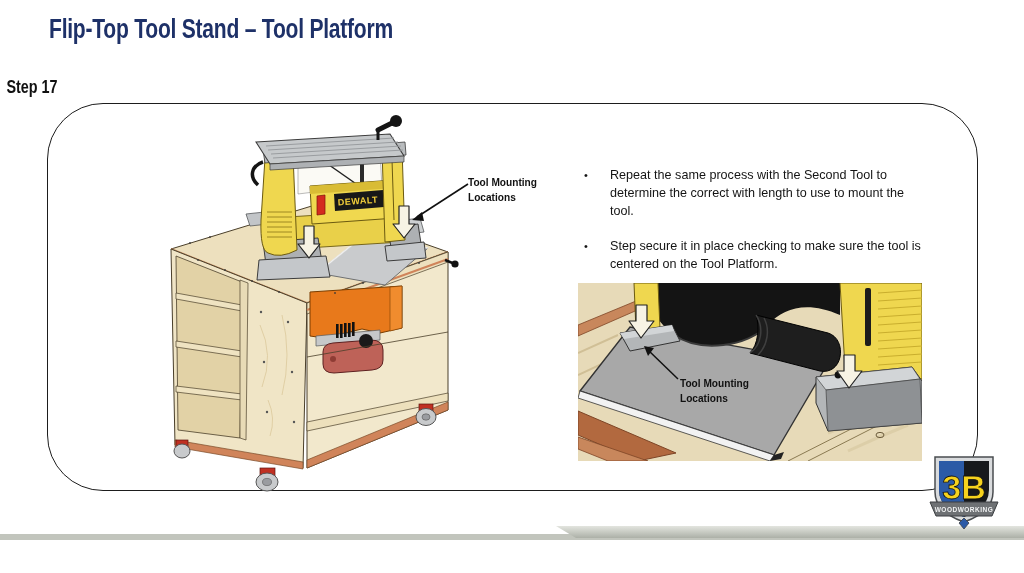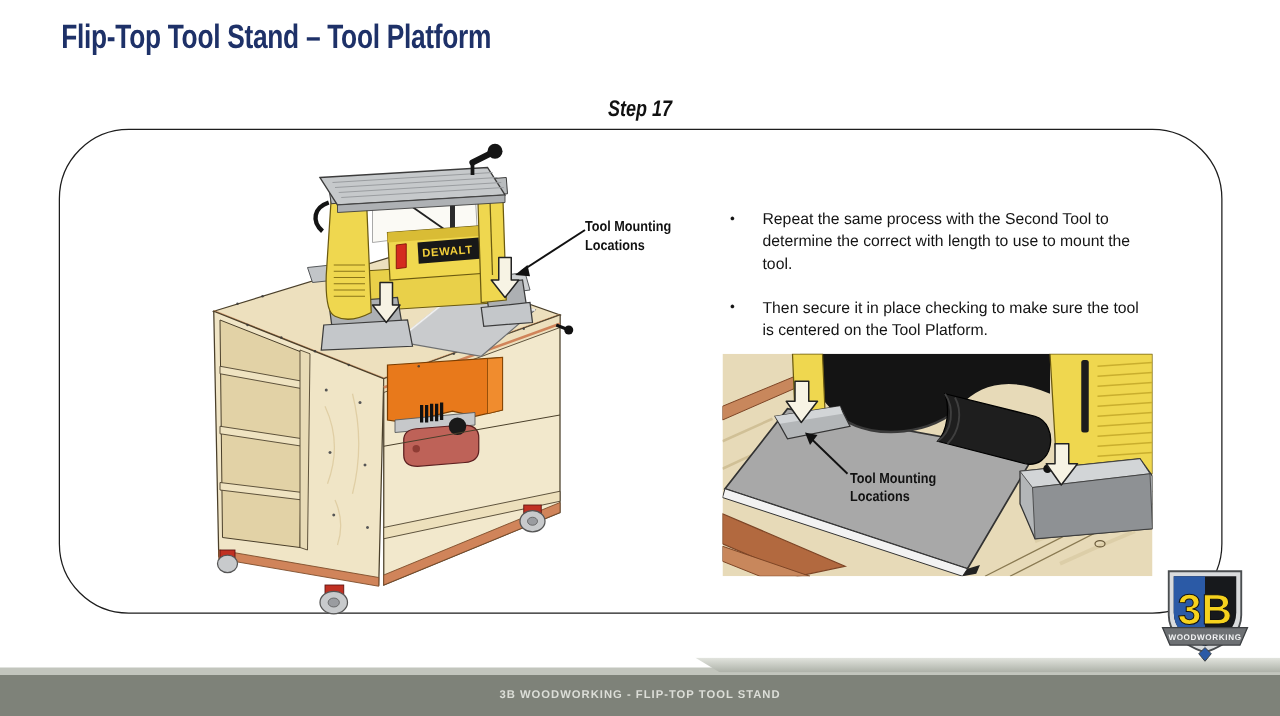--- a/index.html
+++ b/index.html
@@ -2,21 +2,21 @@
 <html><head>
 <meta charset="utf-8">
 <style>
   html,body{margin:0;padding:0;background:#888;}
   .slide{position:relative;width:1024px;height:573px;background:#ffffff;overflow:hidden;
          font-family:"Liberation Sans",sans-serif;margin:0 auto;}
   .abs{position:absolute;}
   .cond{transform:scaleX(0.78);transform-origin:left top;white-space:nowrap;}
 
   .title{left:49px;top:14px;font-size:27px;font-weight:bold;color:#1E3168;letter-spacing:-0.3px;}
-  .step{left:0;right:0;top:77px;text-align:center;font-size:18px;font-weight:bold;color:#111;font-style:italic;}
+  .step{left:0;right:0;top:77px;text-align:left;font-size:18px;font-weight:bold;color:#111;}
   .step-inner{display:inline-block;transform:scaleX(0.8);transform-origin:center top;white-space:nowrap;}
 
   .panel{left:47px;top:103px;width:929px;height:386px;border:1.7px solid #1d1d1d;border-radius:56px;}
 
   .bullets{left:584px;top:167px;width:338px;display:flex;flex-direction:column;gap:17px;}
   .bullet-row{display:grid;grid-template-columns:26px 1fr;font-size:12.6px;line-height:1.42;color:#141414;}
   .bullet-dot{font-size:11px;padding-top:1px;}
 
   .callout{font-weight:bold;font-size:11.5px;line-height:1.28;color:#111;
            transform:scaleX(0.88);transform-origin:left top;}
@@ -211,21 +211,21 @@
 
   <div class="abs callout callout-main">Tool Mounting Locations</div>
 
   <div class="abs bullets">
     <div class="bullet-row">
       <span class="bullet-dot">•</span>
       <span>Repeat the same process with the Second Tool to determine the correct with length to use to mount the tool.</span>
     </div>
     <div class="bullet-row">
       <span class="bullet-dot">•</span>
-      <span>Then secure it in place checking to make sure the tool is centered on the Tool Platform.</span>
+      <span>Step secure it in place checking to make sure the tool is centered on the Tool Platform.</span>
     </div>
   </div>
 
   <svg class="abs inset-illu" width="344" height="178" viewBox="0 0 344 178">
 
     <rect x="0" y="0" width="344" height="178" fill="#E7DAB8"></rect>
     <path d="M210,178 L344,110 M230,178 L344,120" stroke="#8a7a52" stroke-width="1" fill="none"></path>
     <path d="M250,150 q30,-12 60,-22 M270,168 q30,-14 60,-26" stroke="#D9CBA4" stroke-width="3" fill="none" opacity="0.8"></path>
     <ellipse cx="302" cy="152" rx="4" ry="2.6" fill="none" stroke="#6a5a3a" stroke-width="1"></ellipse>
 
@@ -272,23 +272,20 @@
     <g>
       <line x1="100" y1="96" x2="70" y2="67" stroke="#111" stroke-width="1.5"></line>
       <polygon points="66,63 76,65 70,73" fill="#111"></polygon>
     </g>
   </svg>
 
   <div class="abs callout callout-inset">Tool Mounting Locations</div>
 
   <div class="abs footer-strip"></div>
   <div class="abs footer-hl"></div>
-  <div class="abs footer-bar">
-    <div class="footer-text">3B WOODWORKING - FLIP-TOP TOOL STAND</div>
-  </div>
 
   <svg class="abs logo" width="74" height="78" viewBox="0 0 74 78">
     <path d="M8,5 L66,5 L66,40 Q66,60 37,70 Q8,60 8,40 Z" fill="#D9DBDD" stroke="#4a4d50" stroke-width="1.5"></path>
     <path d="M12,9 L62,9 L62,38 Q62,56 37,65 Q12,56 12,38 Z" fill="#17191C"></path>
     <path d="M12,9 L37,9 L37,65 Q12,56 12,38 Z" fill="#2B5AA6"></path>
     <text x="37" y="47" text-anchor="middle" font-size="34" font-weight="bold" fill="#F6D21D" stroke="#111" stroke-width="0.8" transform="scale(1,1)" font-family="Liberation Sans, sans-serif">3B</text>
     <polygon points="3,50 71,50 65,64 9,64" fill="#6E7174" stroke="#3c3f42" stroke-width="1"></polygon>
     <text x="37" y="60" text-anchor="middle" font-size="6.5" font-weight="bold" letter-spacing="0.5" fill="#F2F3F4" font-family="Liberation Sans, sans-serif">WOODWORKING</text>
     <polygon points="37,66 42,71 37,77 32,71" fill="#2B5AA6" stroke="#3c3f42" stroke-width="0.8"></polygon>
   </svg>

